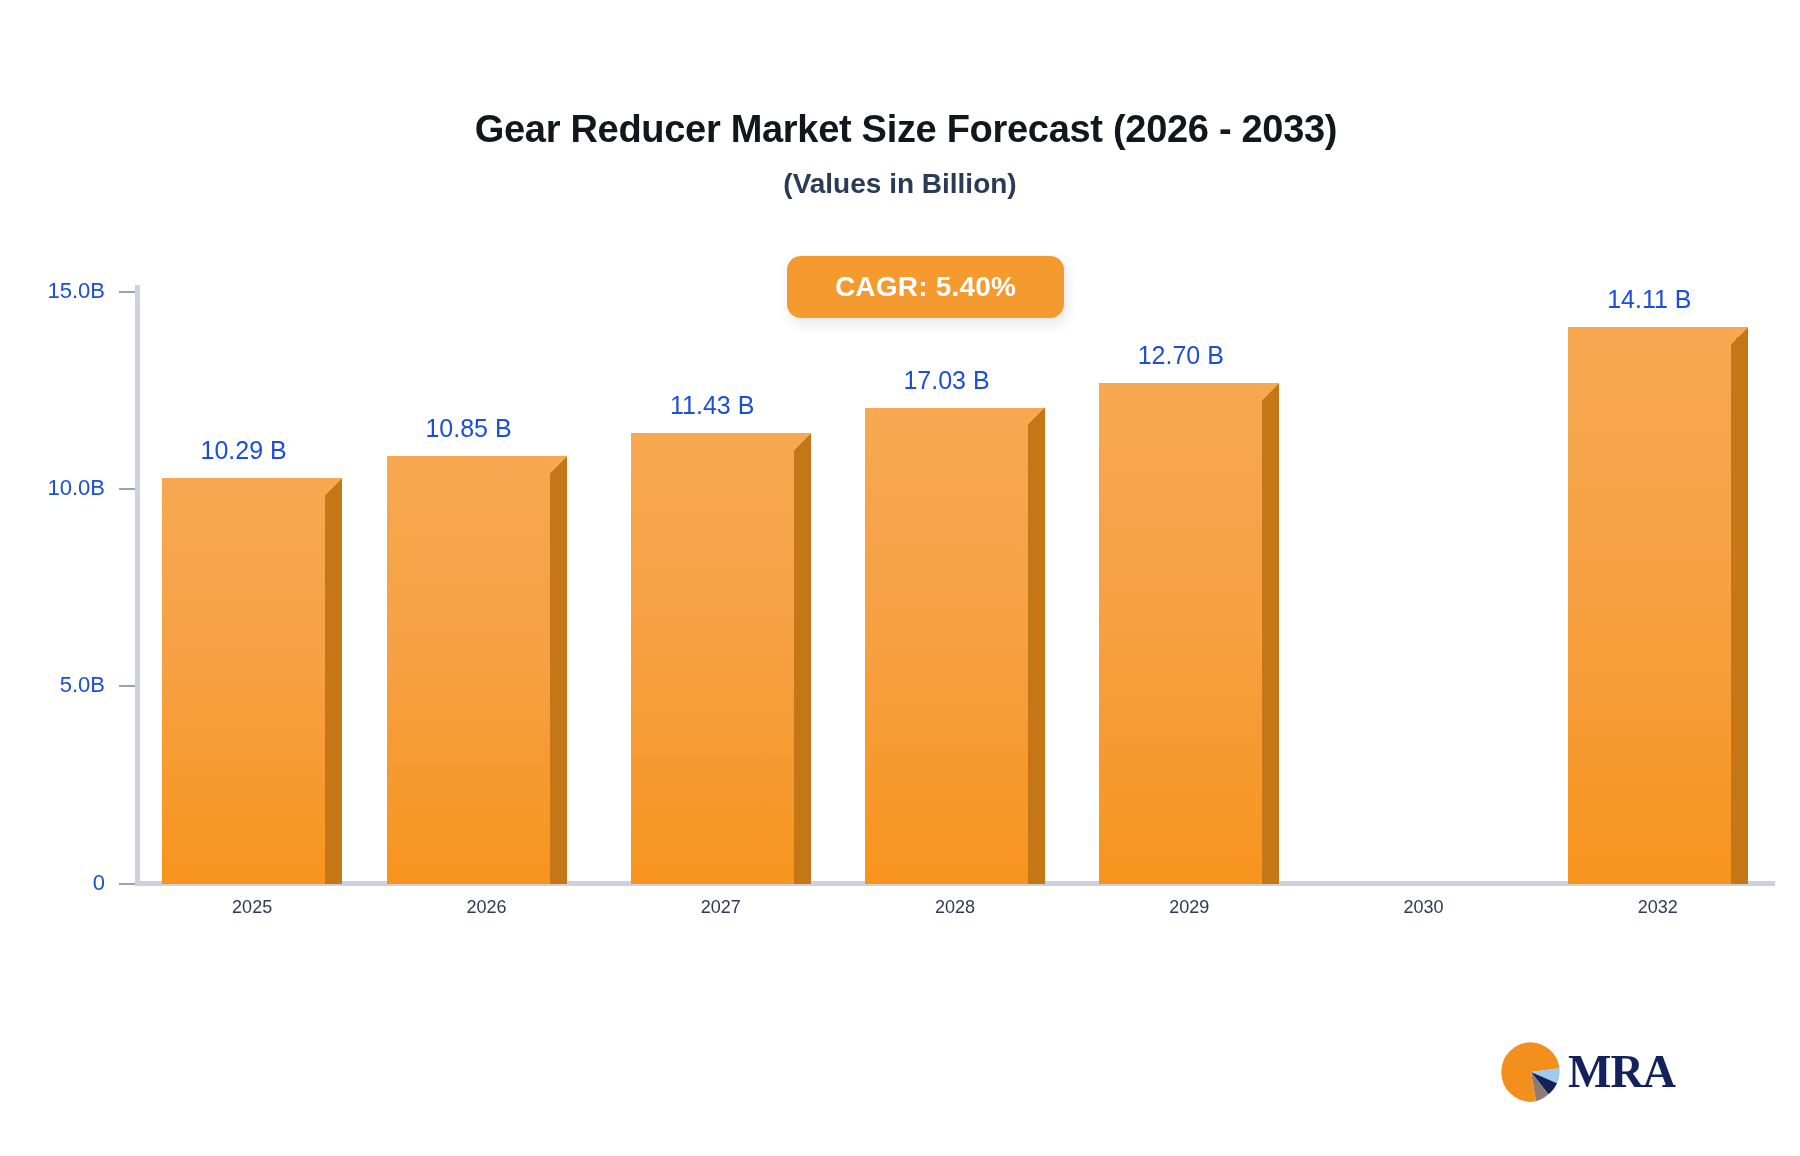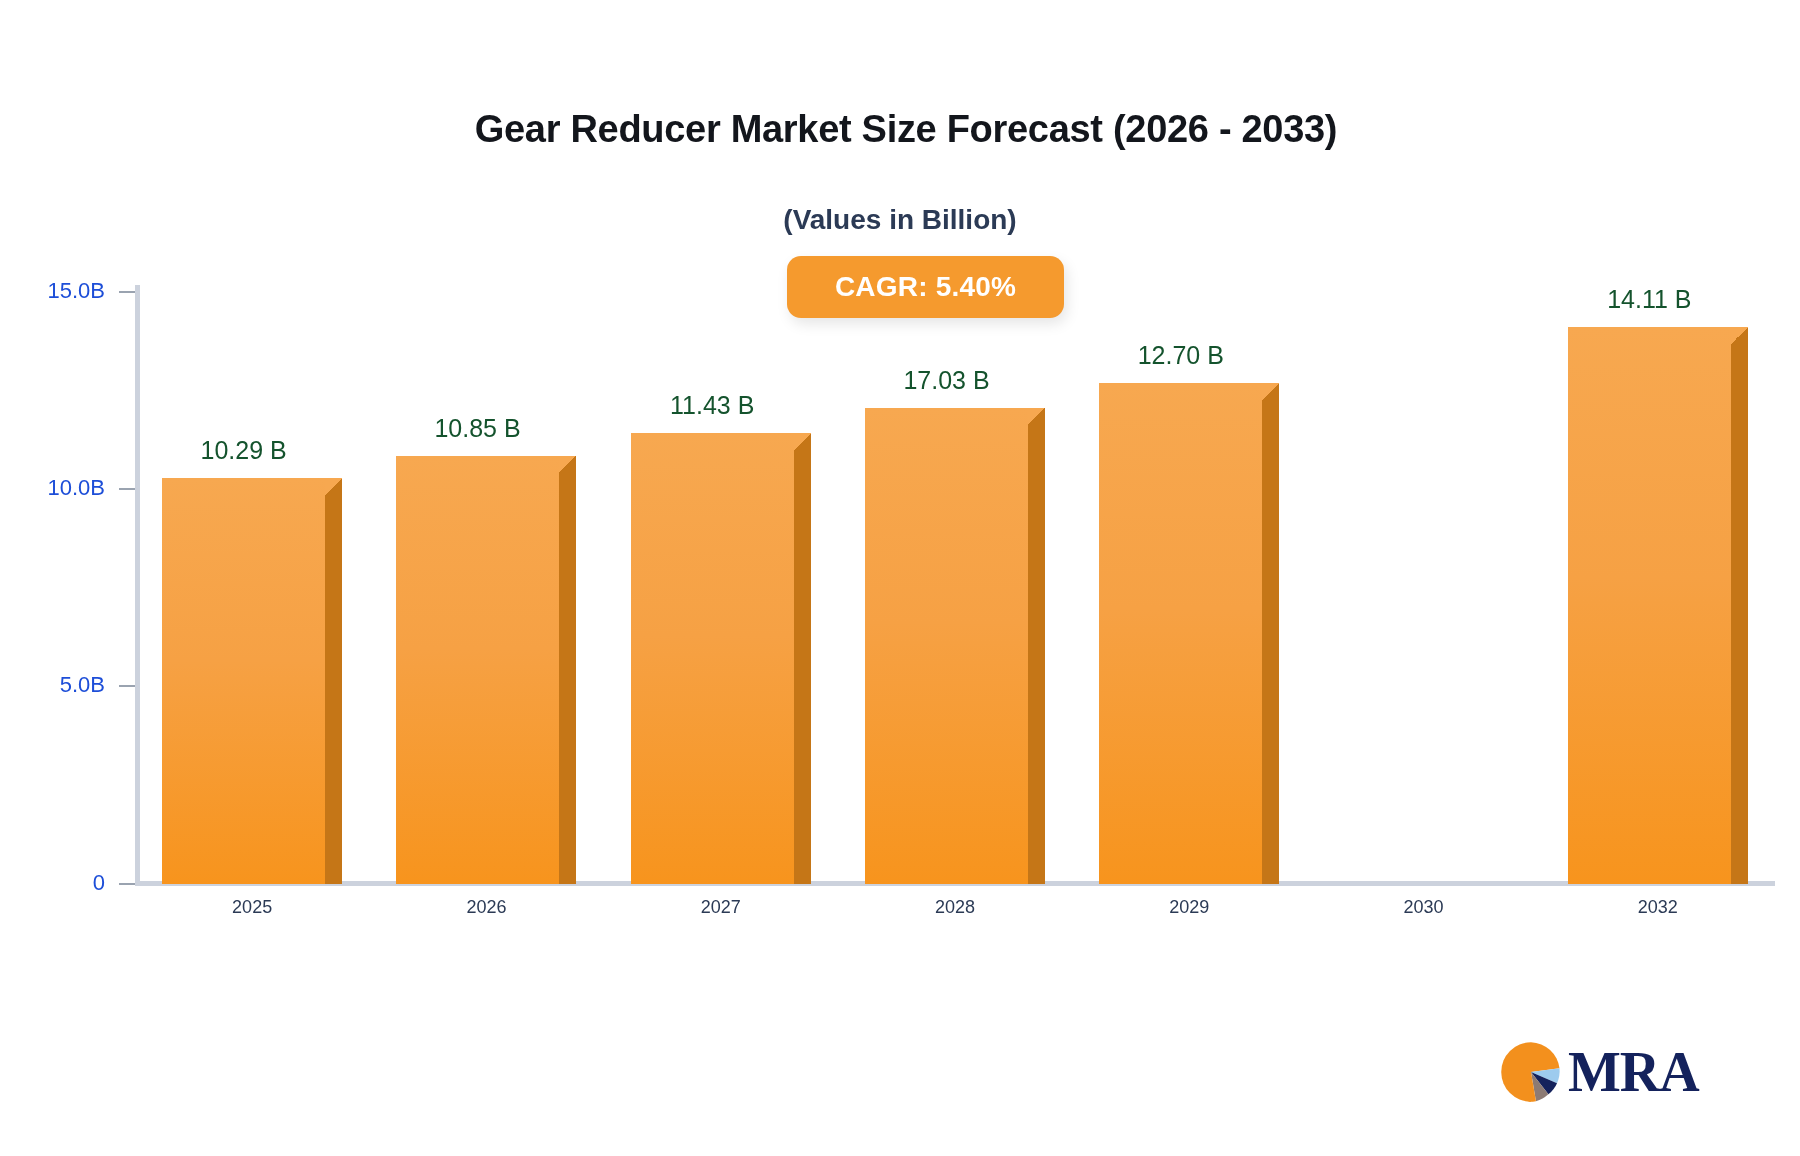--- a/index.html
+++ b/index.html
@@ -31,21 +31,20 @@
   }
   #subtitle {
     position: absolute;
     left: 0; right: 0;
     top: 168px;
     text-align: center;
     font-size: 28px;
     font-weight: bold;
     color: #2b3a55;
     white-space: nowrap;
-    margin-top: 36px;
   }
 
   
   #cagr-badge {
     position: absolute;
     left: 787px;
     top: 256px;
     width: 277px;
     height: 62px;
     background: #F59A2E;
@@ -143,21 +142,21 @@
     height: 17px;
     width: 17px;
   }
   .value-label {
     position: absolute;
     bottom: 100%;
     left: 0;
     width: 100%;
     text-align: center;
     font-size: 25px;
-    color: #14532d;
+    color: #1d4ed8;
     margin-bottom: 13px;
     white-space: nowrap;
   }
   .xtick-label {
     position: absolute;
     top: 612px;
     text-align: center;
     font-size: 18px;
     color: #2b3a55;
     white-space: nowrap;
@@ -170,21 +169,21 @@
     top: 1033px;
     width: 200px;
     height: 78px;
     display: flex;
     align-items: center;
     gap: 6px;
   }
   #logo-mark { width: 62px; height: 62px; flex: 0 0 auto; }
   #logo-text {
     font-family: "Liberation Serif", serif;
-    font-size: 56px;
+    font-size: 46px;
     font-weight: bold;
     color: #14225c;
     line-height: 1;
     letter-spacing: -1px;
   }
 </style>
 </head>
 <body>
 
 <div id="stage">
@@ -219,21 +218,21 @@
 
   <div class="bar-group" style="left: 27.1429px; bottom: 5px; width: 180px; height: 406.112px; text-decoration: underline;">
         <div class="bar-3d" style="width: 163px; height: 406.112px;">
           <div class="bar-front"></div>
           <div class="bar-side" style="left: 163px; height: 389.112px;"></div>
           <div class="bar-top" style="left: 163px; bottom: 389.112px; background: linear-gradient(to right bottom, rgb(247, 168, 80) 0%, rgb(247, 168, 80) 50%, rgb(197, 118, 23) 50%, rgb(197, 118, 23) 100%);"></div>
         </div>
         <div class="value-label" style="width: 163px;">10.29 B</div>
       </div>
       <div class="xtick-label" style="left: 0px; width: 234.286px;">2025</div>
-      <div class="bar-group" style="left: 261px; bottom: 5px; width: 180px; height: 428.213px;">
+      <div class="bar-group" style="left: 252px; bottom: 5px; width: 180px; height: 428.213px;">
         <div class="bar-3d" style="width: 163px; height: 428.213px;">
           <div class="bar-front"></div>
           <div class="bar-side" style="left: 163px; height: 411.213px;"></div>
           <div class="bar-top" style="left: 163px; bottom: 411.213px; background: linear-gradient(to right bottom, rgb(247, 168, 80) 0%, rgb(247, 168, 80) 50%, rgb(197, 118, 23) 50%, rgb(197, 118, 23) 100%);"></div>
         </div>
         <div class="value-label" style="width: 163px;">10.85 B</div>
       </div>
       <div class="xtick-label" style="left: 234.286px; width: 234.286px;">2026</div>
       <div class="bar-group" style="left: 495.714px; bottom: 5px; width: 180px; height: 451.104px;">
         <div class="bar-3d" style="width: 163px; height: 451.104px;">

